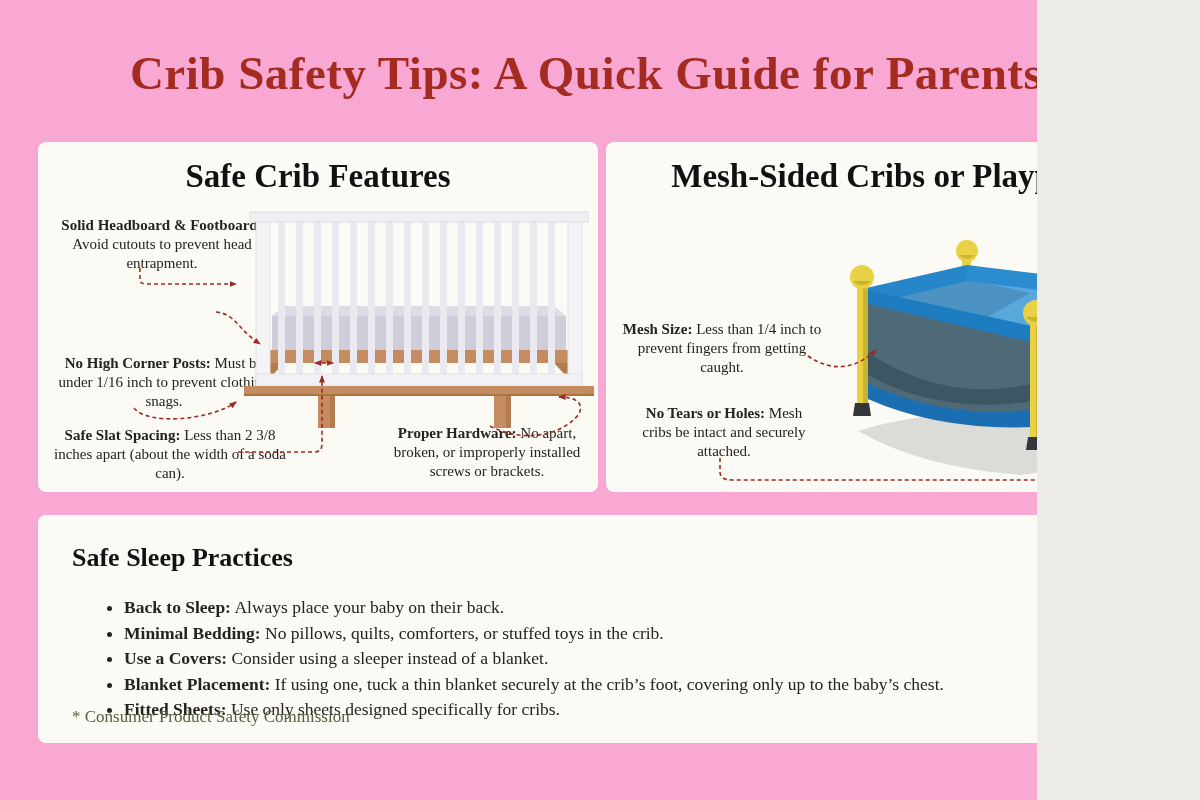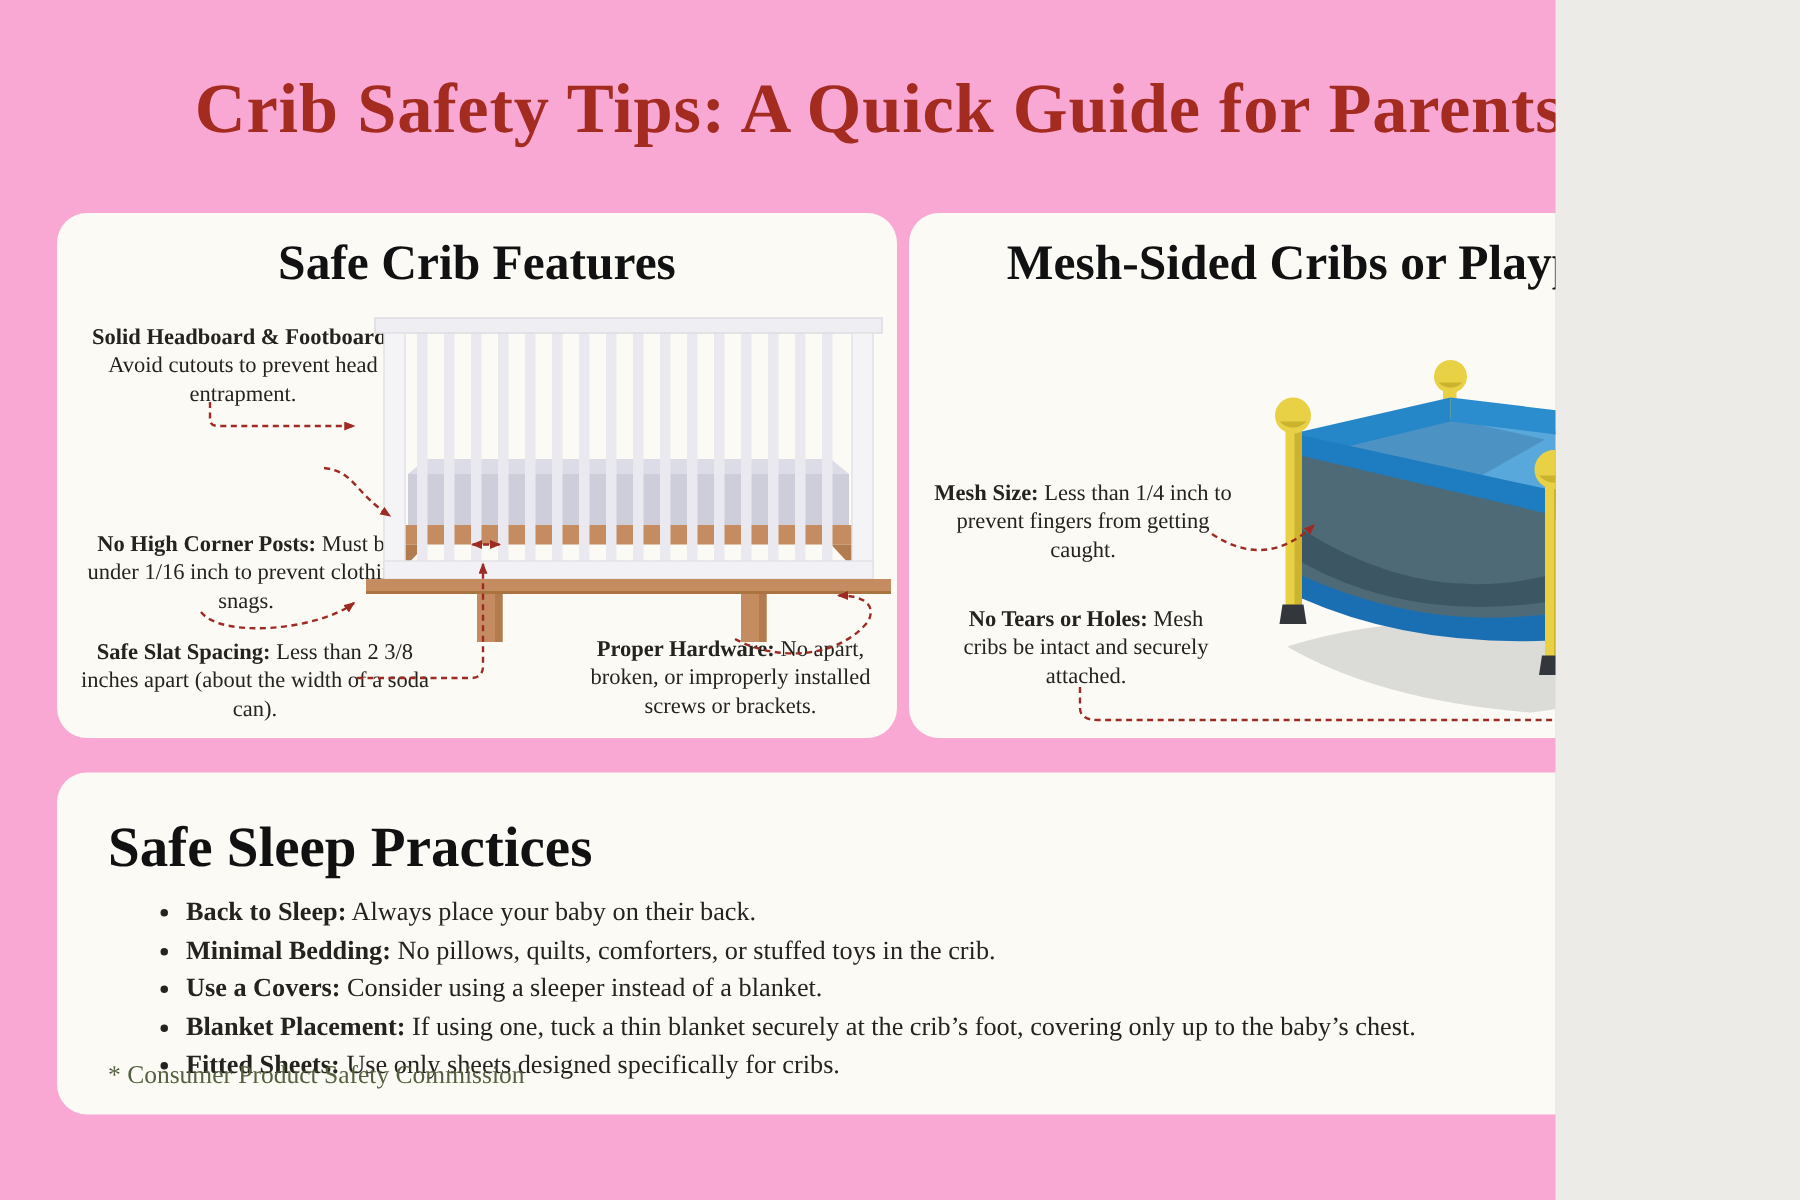--- a/index.html
+++ b/index.html
@@ -4,27 +4,27 @@
 <style>
   html,body{margin:0;padding:0;}
   body{background:#ECEBE8;font-family:"Liberation Serif", serif;}
   .canvas{position:relative;width:1037px;height:800px;background:#f9a8d4;overflow:hidden;}
 
   .page-title{position:absolute;top:46px;left:0;width:1200px;text-align:center;
     font-size:47px;font-weight:700;color:#A32B20;letter-spacing:.5px;}
   .title-star{display:inline-block;font-size:26px;color:#3D4A2B;vertical-align:top;
     position:relative;top:-8px;margin-left:4px;}
 
-  .panel{position:absolute;background:#FBFAF5;border-radius:20px;}
+  .panel{position:absolute;background:#FBFAF5;border-radius:8px;}
   .panel-left{left:38px;top:142px;width:560px;height:350px;}
   .panel-right{left:606px;top:142px;width:558px;height:350px;}
   .panel-bottom{left:38px;top:515px;width:1126px;height:228px;}
 
   .panel h2{margin:0;font-size:33px;font-weight:700;color:#111;text-align:center;padding-top:16px;}
-  .panel-bottom h2{text-align:left;position:absolute;left:34px;top:28px;padding:0;font-size:38px;}
+  .panel-bottom h2{text-align:left;position:absolute;left:34px;top:28px;padding:0;font-size:26px;}
 
   .lbl{position:absolute;text-align:center;font-size:15px;line-height:1.28;color:#24231F;}
   .lbl b{font-weight:700;}
 
   .pl-l1{left:8px;top:74px;width:232px;}
   .pl-l2{left:8px;top:150px;width:232px;}
   .pl-l3{left:14px;top:212px;width:224px;}
   .pl-l4{left:6px;top:284px;width:252px;}
   .pl-l5{left:336px;top:282px;width:226px;}
 

